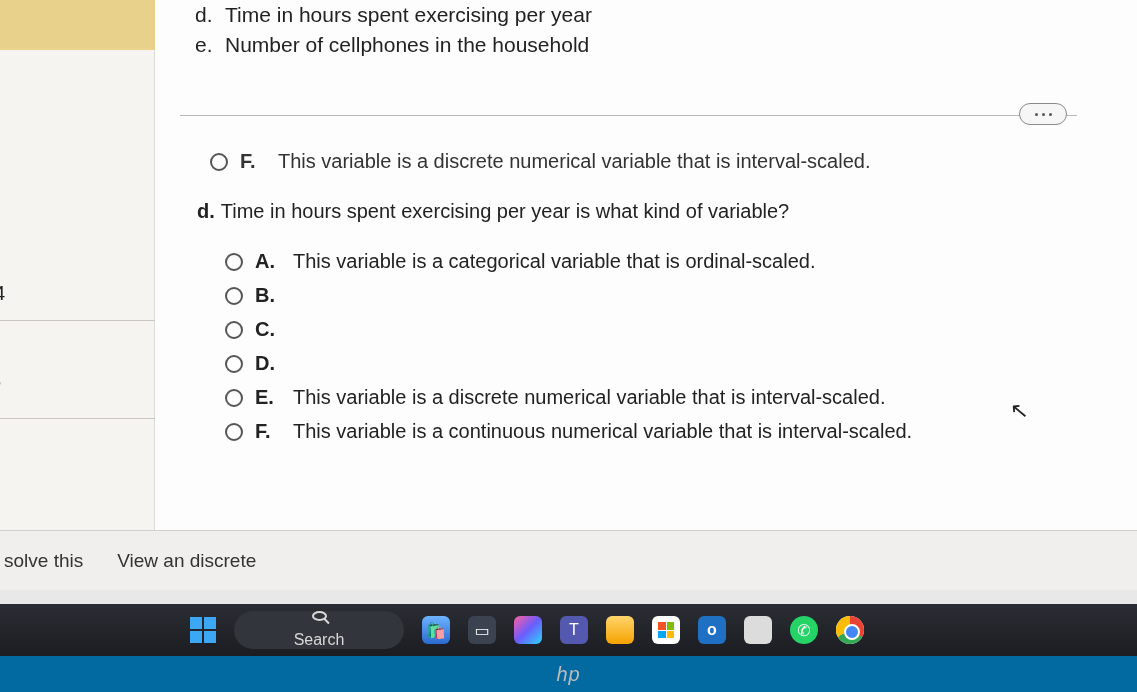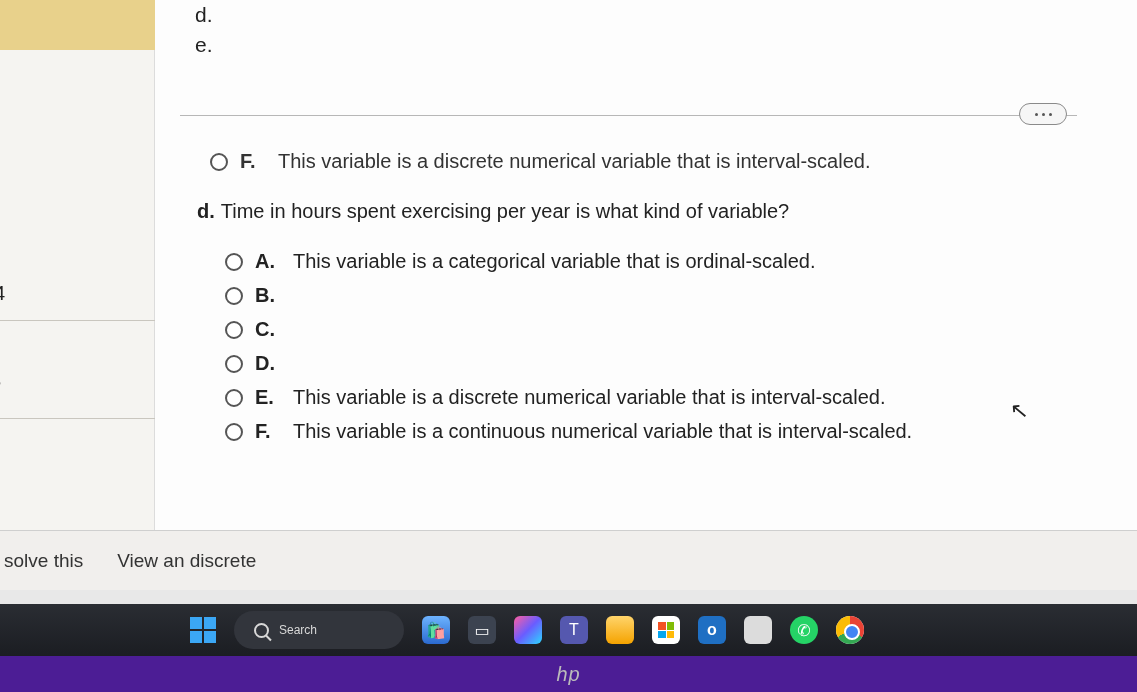--- a/index.html
+++ b/index.html
@@ -83,21 +83,21 @@
     background:linear-gradient(#2a2d33,#1b1d22);
     display:flex; align-items:center; gap:18px; padding:0 16px 0 190px;
   }
   .win-logo { width:26px; height:26px; display:grid; grid-template-columns:1fr 1fr; grid-template-rows:1fr 1fr; gap:2px; }
   .win-logo div:nth-child(1){background:#3ba7f5;}
   .win-logo div:nth-child(2){background:#3ba7f5;}
   .win-logo div:nth-child(3){background:#3ba7f5;}
   .win-logo div:nth-child(4){background:#3ba7f5;}
   .searchbox {
     display:flex; align-items:center; gap:10px; background:#32353c; border-radius:22px;
-    height:38px; padding:0 20px; color:#d8d8d8; font-size:12px; min-width:170px;
+    height:38px; padding:0 20px; color:#d8d8d8; font-size:16px; min-width:170px;flex-direction:column;
   }
   .mag { width:15px; height:15px; border:2px solid #d8d8d8; border-radius:50%; position:relative; }
   .mag::after { content:""; position:absolute; width:7px; height:2px; background:#d8d8d8; bottom:-3px; right:-5px; transform:rotate(45deg); }
   .tb-icon { width:28px; height:28px; border-radius:6px; display:flex; align-items:center; justify-content:center; font-size:16px; }
   .ico-generic { background:#3c4350; color:#fff; }
   .ico-copilot { background:linear-gradient(135deg,#ff5ea0,#6a5cff,#2bd8ff); }
   .ico-teams { background:#5558af; color:#fff; }
   .ico-folder { background:linear-gradient(#ffd46b,#f5a300); }
   .ico-store { background:#fff; }
   .ico-store-inner { width:16px; height:16px; display:grid; grid-template-columns:1fr 1fr; grid-template-rows:1fr 1fr; gap:1px;}
@@ -107,44 +107,46 @@
   .ico-store-inner div:nth-child(4){background:#ffba08;}
   .ico-outlook { background:#1f6fc3; color:#fff; font-weight:700; }
   .ico-note { background:#dcdcdc; }
   .ico-wa { background:#25d366; border-radius:50%; color:#fff; position:relative; }
   .ico-wa .badge{position:absolute; top:-4px; right:-4px; background:#e11; color:#fff; font-size:9px; border-radius:8px; padding:0 3px;margin-top:44px;}
   .ico-chrome { background:#fff; border-radius:50%; position:relative; overflow:hidden; }
   .ico-chrome::before{content:"";position:absolute;inset:0;background:conic-gradient(#ea4335 0 120deg,#34a853 120deg 240deg,#fbbc05 240deg 360deg);}
   .ico-chrome::after{content:"";position:absolute;left:8px;top:8px;width:12px;height:12px;background:#4285f4;border:2px solid #fff;border-radius:50%;}
   .spacer { flex:1; }
 
-  .black-strip { position:absolute; left:0; bottom:0; width:100%; height:36px; background:#4c1d95; display:flex; align-items:center; justify-content:center;}
+  .black-strip { position:absolute; left:0; bottom:0; width:100%; height:36px; background:#0369a1; display:flex; align-items:center; justify-content:center;}
   .hp { font-style:italic; color:#bbb; font-size:20px; letter-spacing:1px; font-family:"Arial Black",Arial;}
 </style>
 </head>
 <body>
 
 <div class="screen">
 
   <div class="left-col">
     <div class="left-yellow"></div>
     <div class="left-num n4">4</div>
     <div class="left-sep s1"></div>
     <div class="left-num n5">5</div>
     <div class="left-sep s2"></div>
   </div>
 
   <div class="main">
 
     <div class="header-block">
       <div class="header-line">
         <span class="hdr-letter">d.</span>
+        <span>Time in hours spent exercising per year</span>
       </div>
       <div class="header-line">
         <span class="hdr-letter">e.</span>
+        <span>Number of cellphones in the household</span>
       </div>
     </div>
 
     <div class="hr-divider"></div>
     <div class="dots-pill">
       <span></span>
       <span></span>
       <span></span>
     </div>
 

